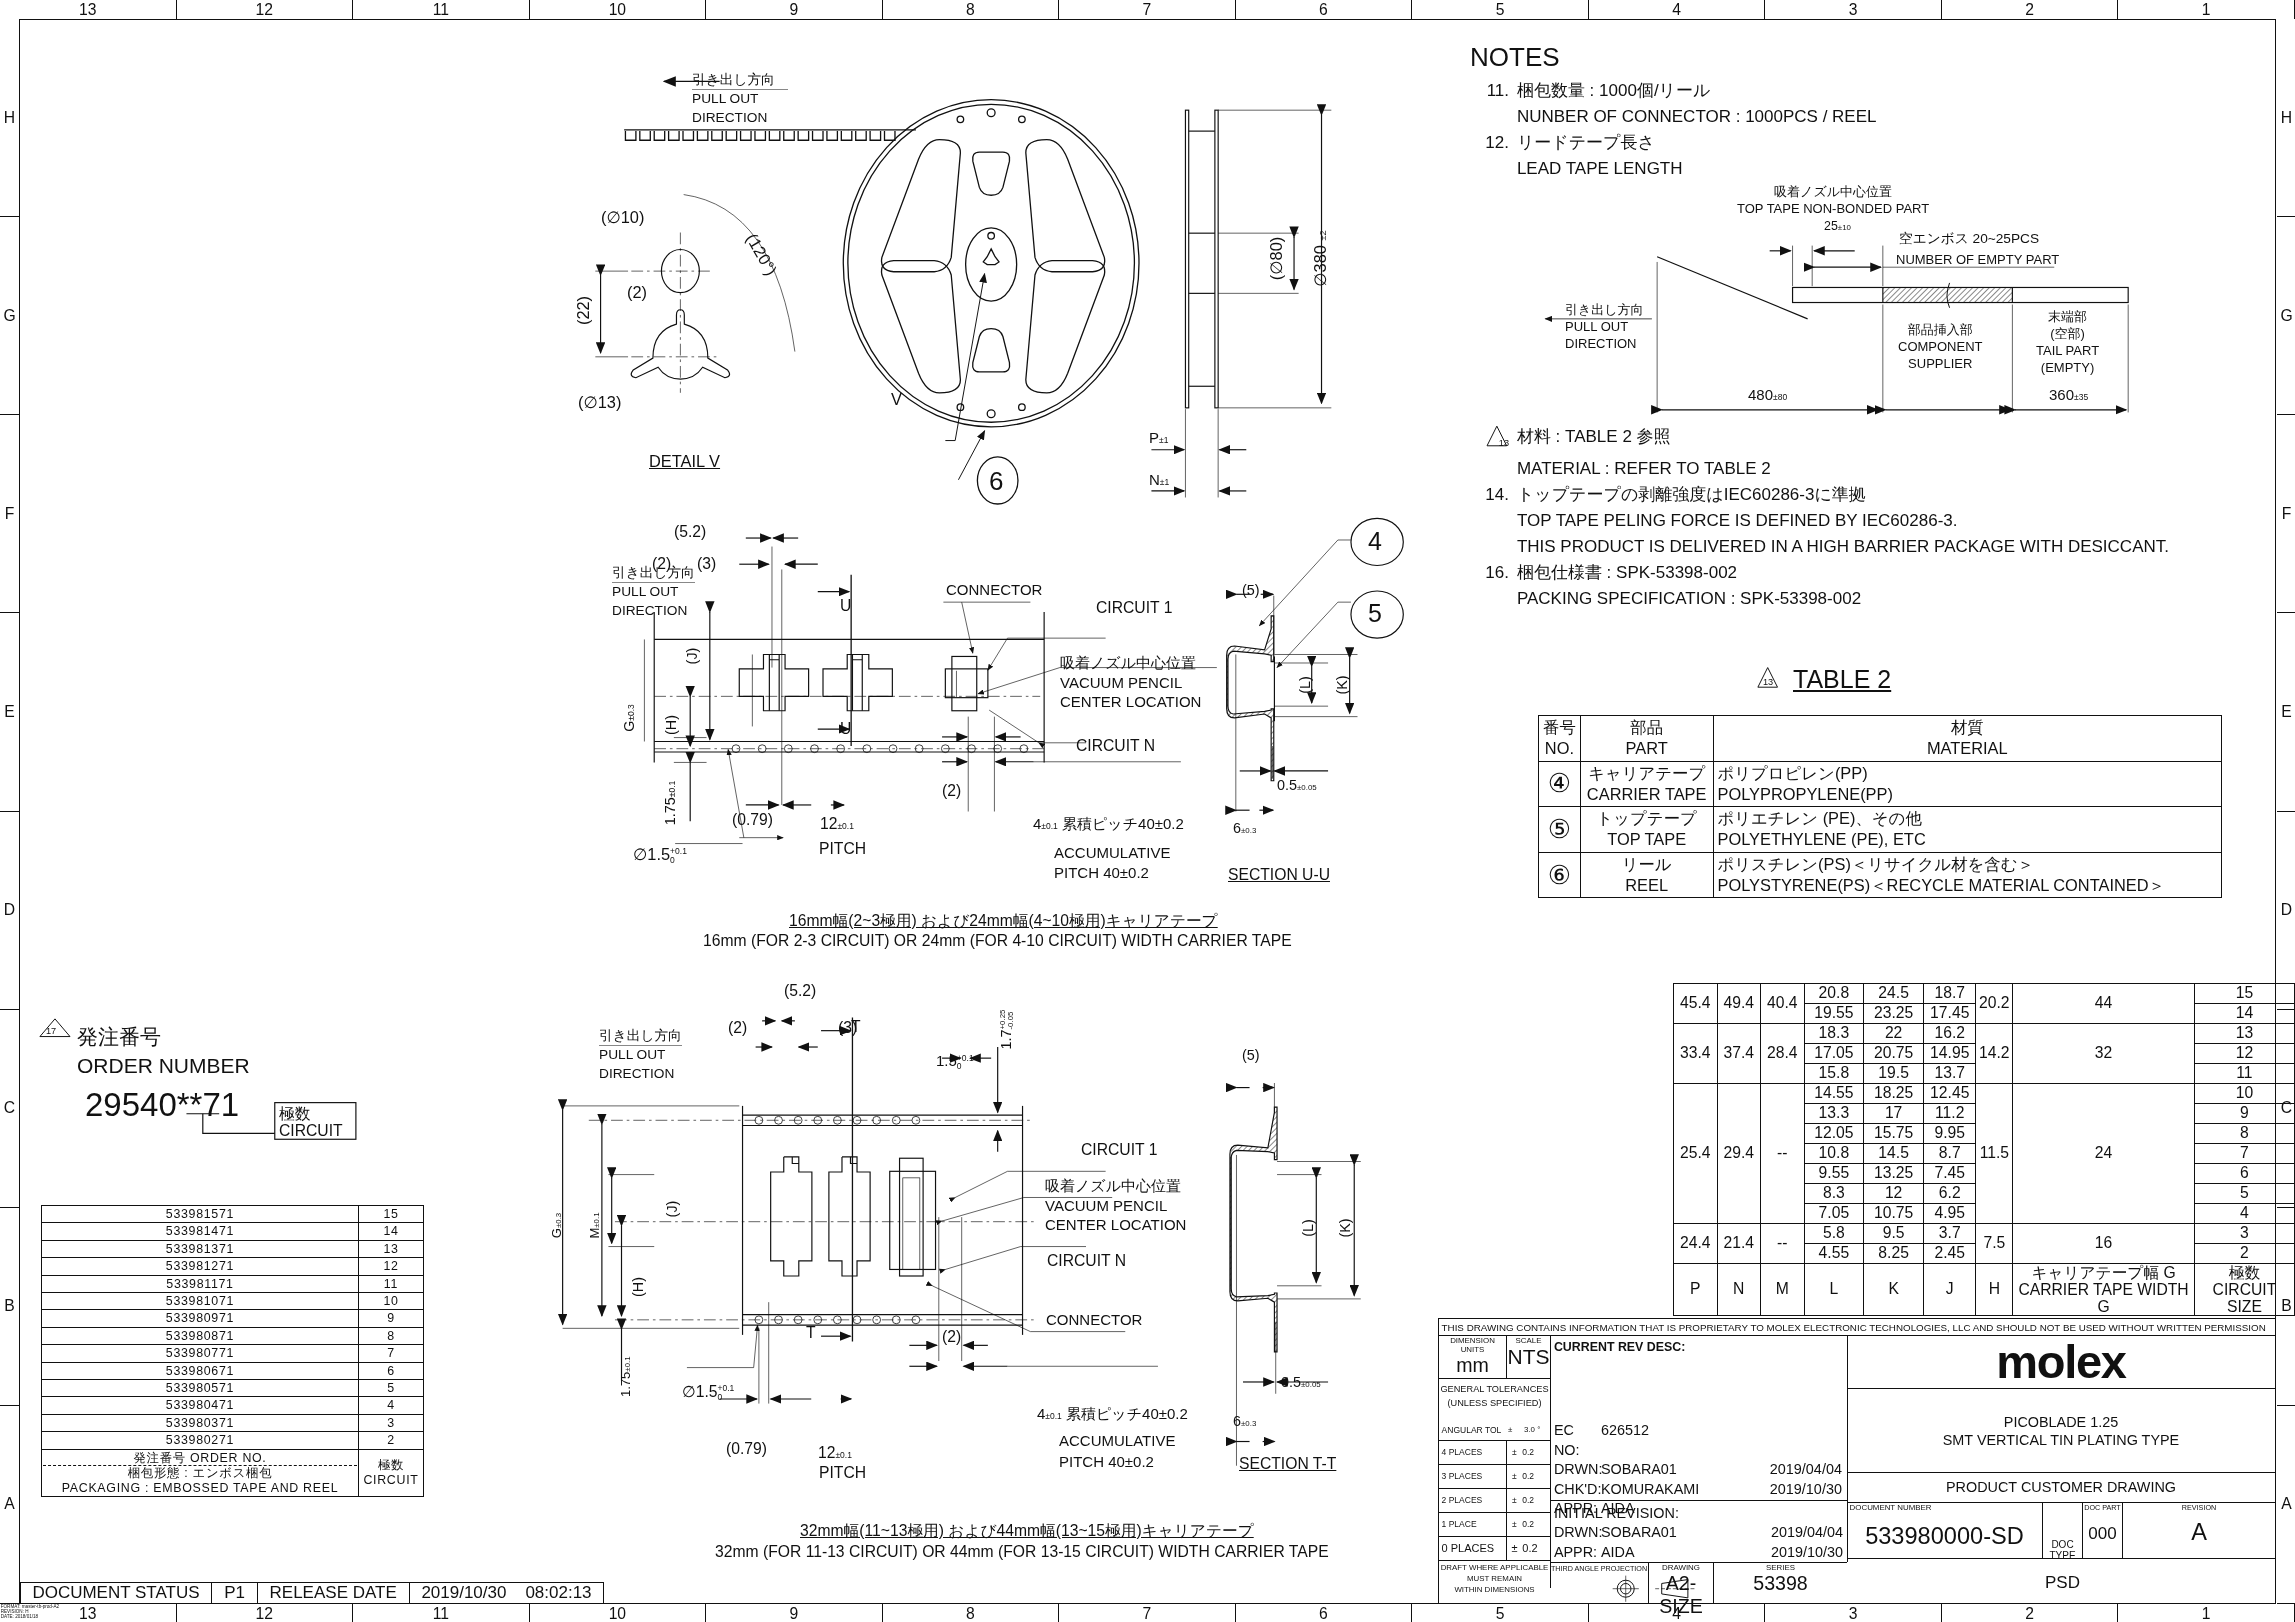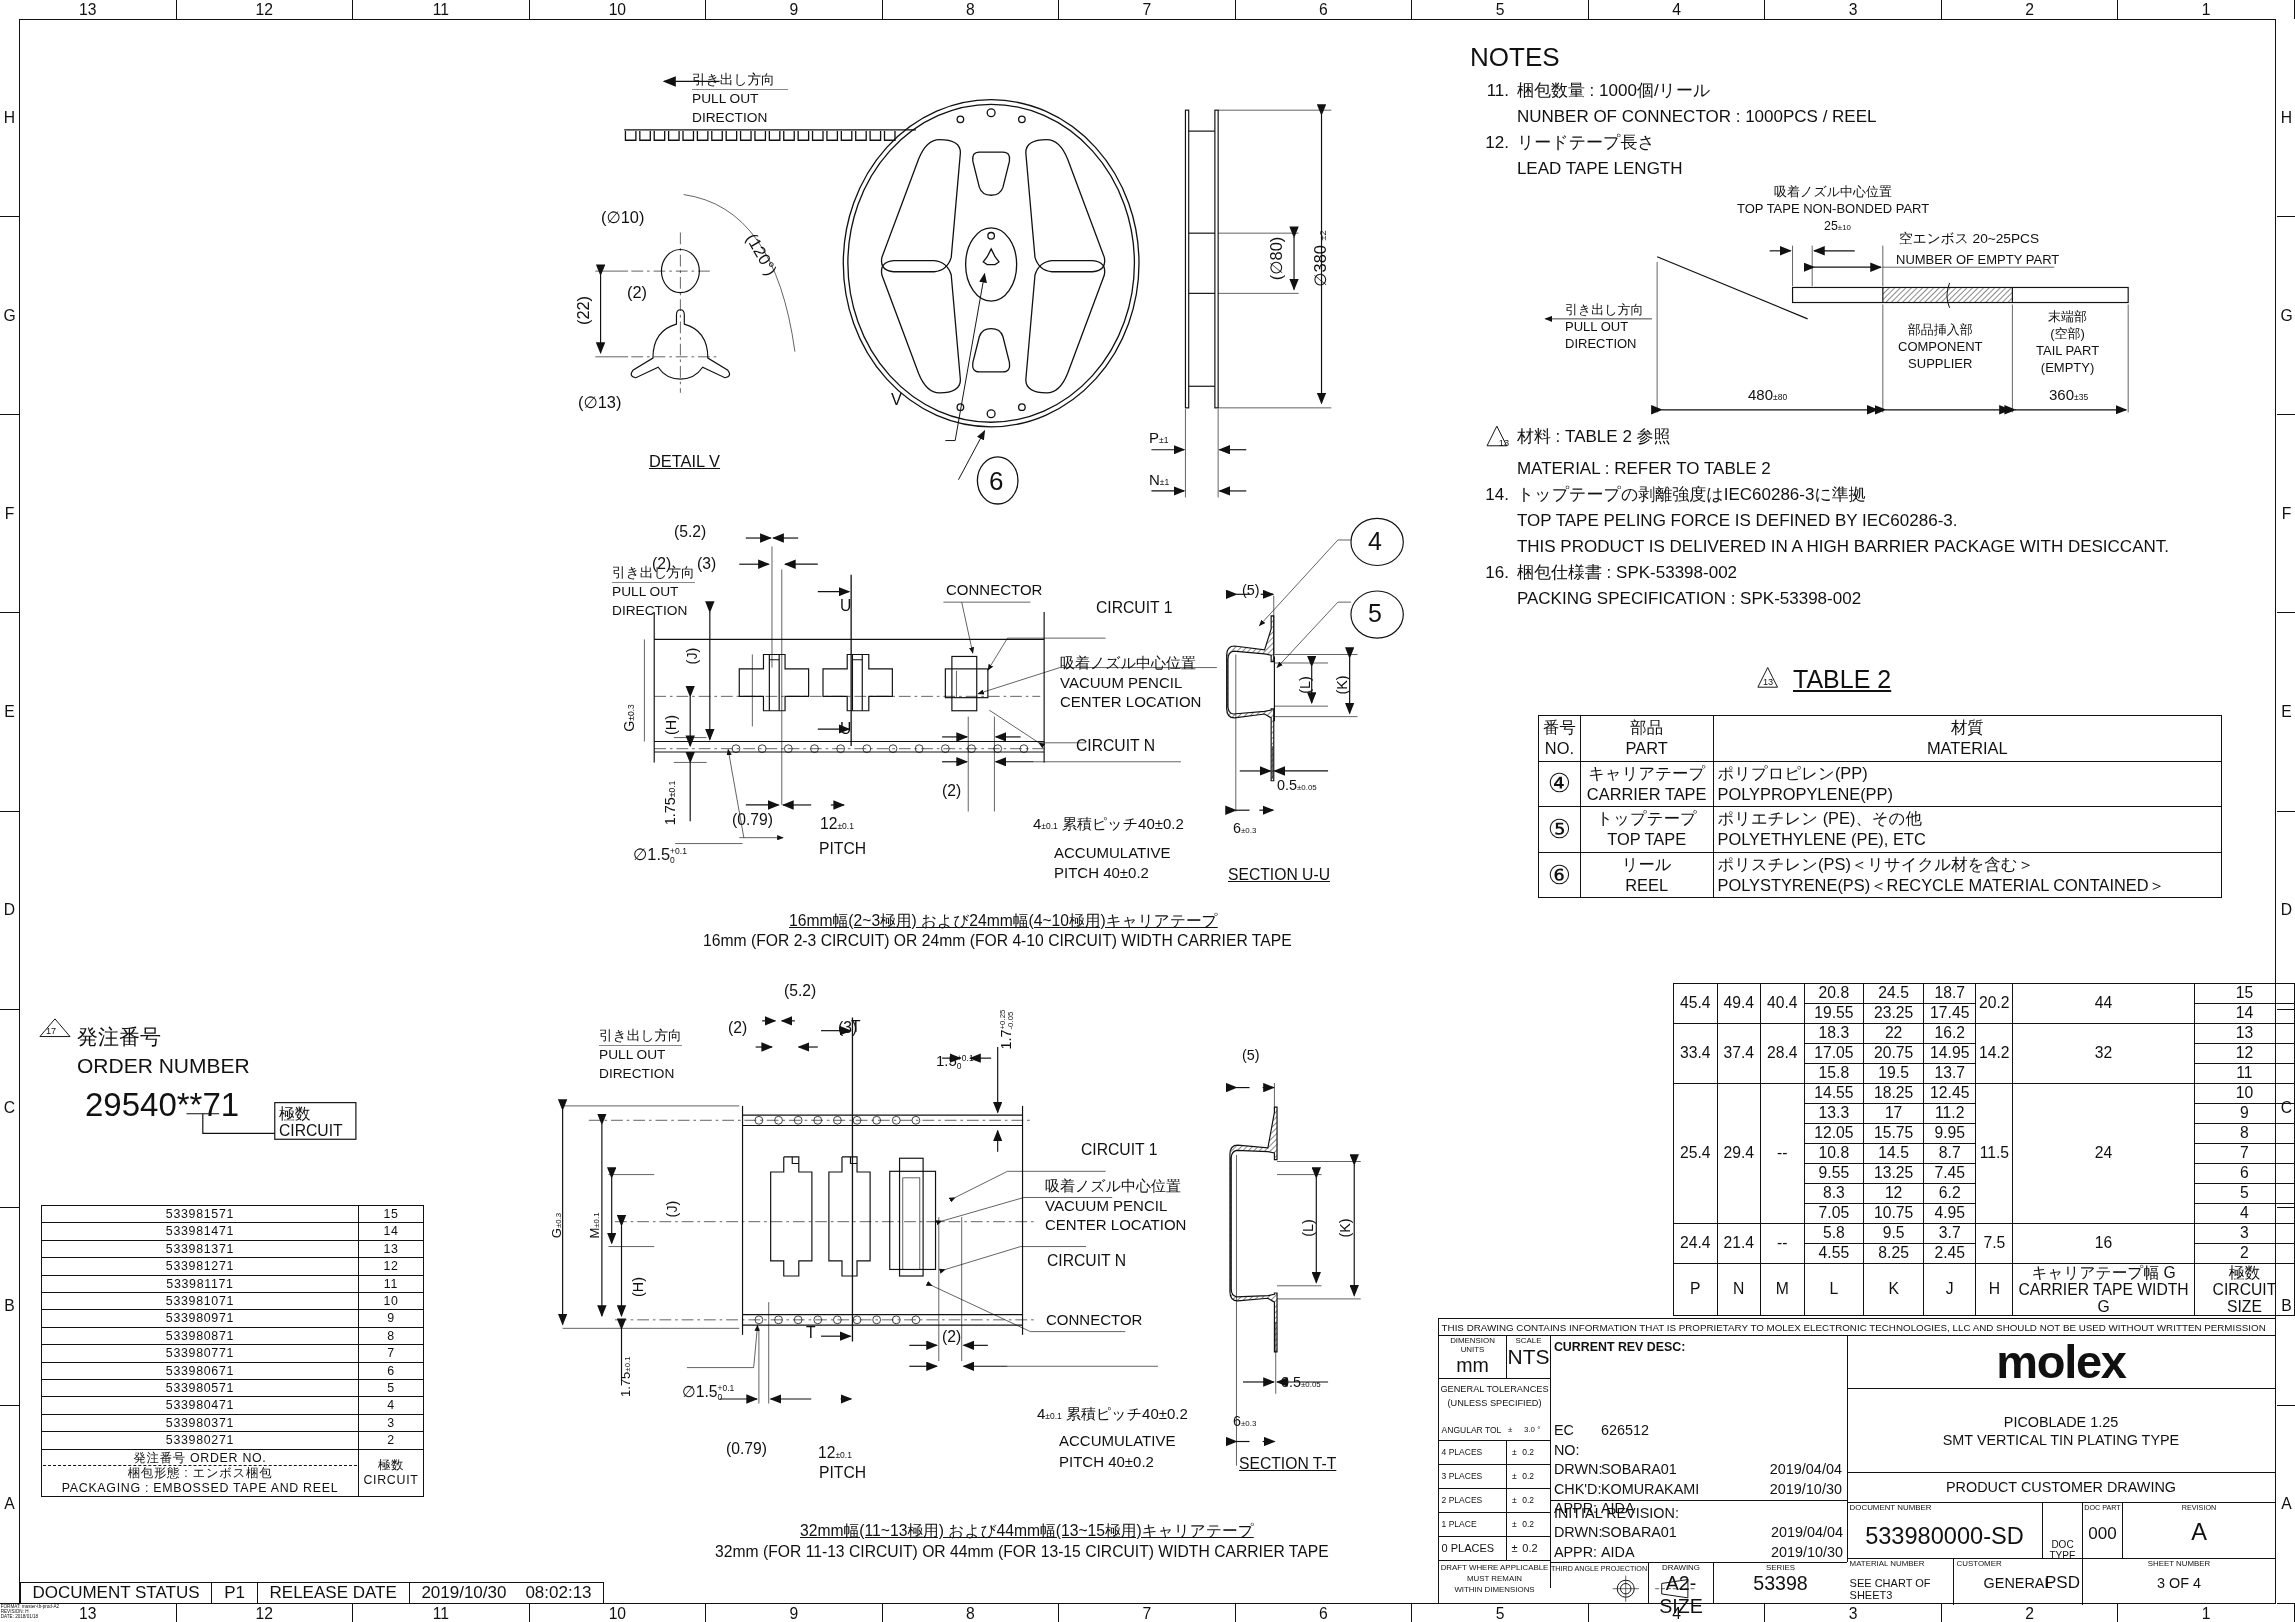--- a/index.html
+++ b/index.html
@@ -985,29 +985,15 @@
         </div>
       <div style="width:39px;border-right:1.3px solid #111;text-align:center;">
           <div style="font-size:7.2px;">DOC PART</div>
           <div style="font-size:17px;margin-top:11.8px;">000</div>
         </div>
       <div style="flex:1;text-align:center;">
           <div style="font-size:7.2px;">REVISION</div>
           <div style="font-size:23.6px;margin-top:6.5px;">A</div>
         </div>
     </div>
-    <div style="height:46px;display:flex;">
-      <div style="width:106px;border-right:1.3px solid #111;">
-          <div style="font-size:7.9px;padding-left:2.6px;">MATERIAL NUMBER</div>
-          <div style="font-size:11px;margin-top:9.2px;padding-left:2.6px;">SEE CHART OF SHEET3</div>
-        </div>
-      <div style="width:128px;border-right:1.3px solid #111;">
-          <div style="font-size:7.9px;padding-left:2.6px;">CUSTOMER</div>
-          <div style="font-size:14.4px;margin-top:6.5px;text-align:center;">GENERAL</div>
-        </div>
-      <div style="flex:1;text-align:center;">
-          <div style="font-size:7.9px;">SHEET NUMBER</div>
-          <div style="font-size:14.4px;margin-top:6.5px;">3 OF 4</div>
-        </div>
-    </div>
   </div>
 </div>
 
 
 </body></html>

